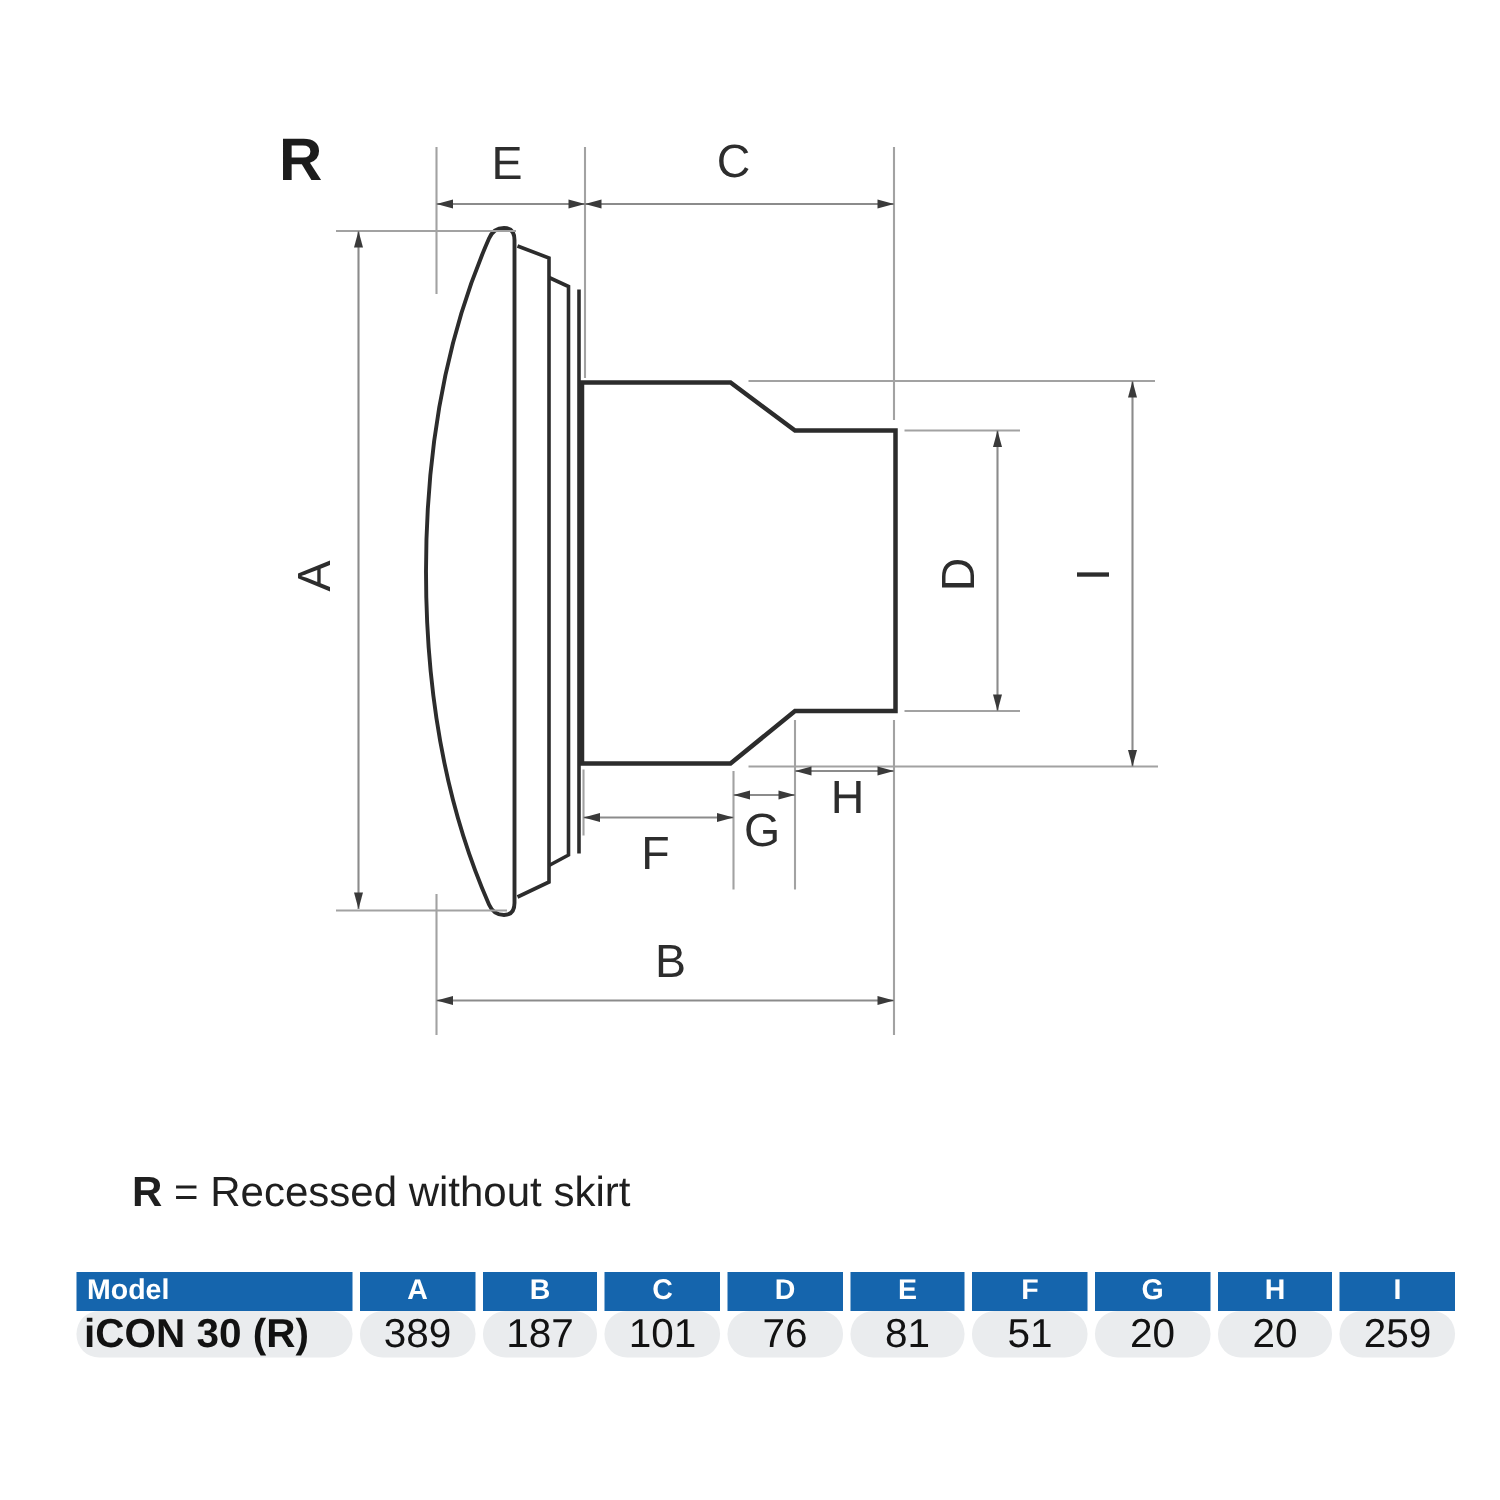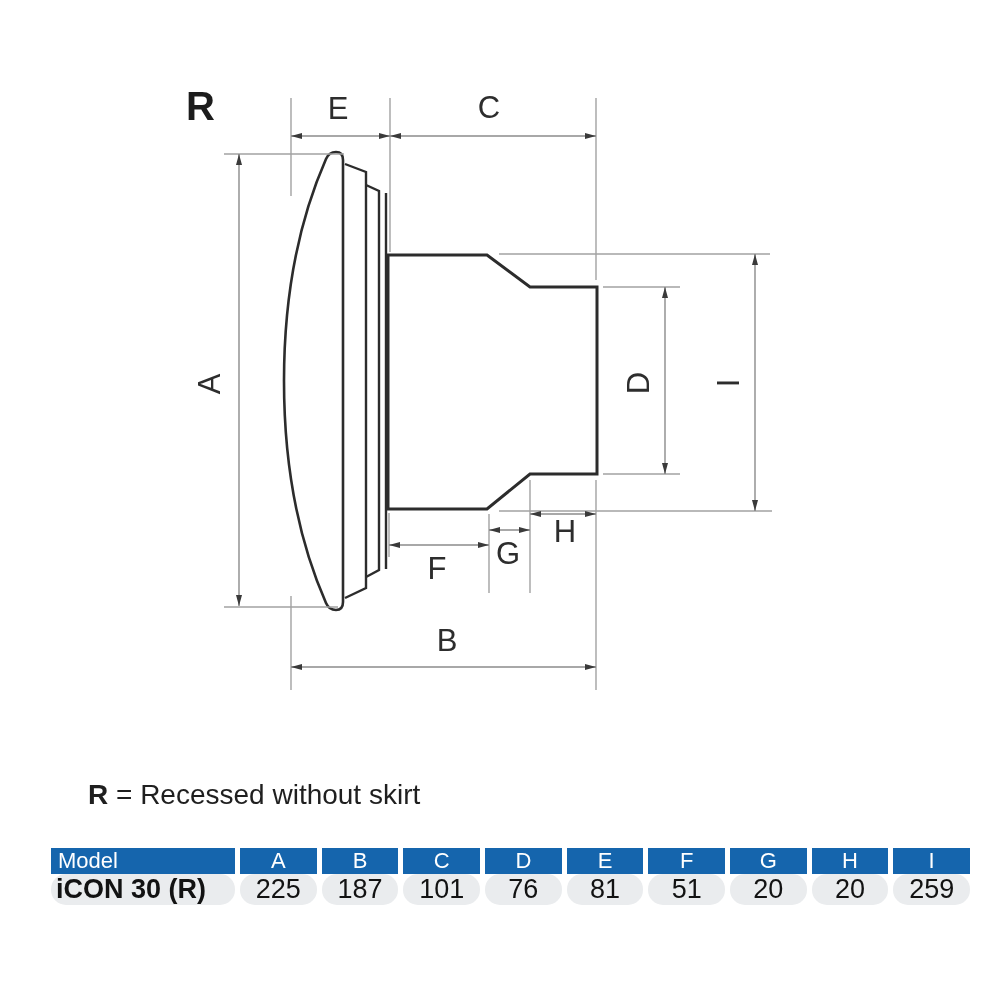--- a/index.html
+++ b/index.html
@@ -33,21 +33,21 @@
 
   .spec-table{
     position:absolute;left:51px;top:848px;width:919px;
     display:grid;
     grid-template-columns:184px repeat(9,1fr);
     grid-auto-rows:min-content;
     column-gap:5px;row-gap:0;
   }
   .th{
     background:var(--header-bg);color:var(--header-text);
-    font-weight:400;font-size:22px;line-height:26px;height:26px;
+    font-weight:700;font-size:19px;line-height:26px;height:26px;
     text-align:center;overflow:hidden;
   }
   .th.model{text-align:left;padding-left:7px;}
   .td{
     background:var(--row-bg);color:#121212;
     font-size:27px;line-height:31px;height:31px;
     text-align:center;overflow:hidden;border-radius:15px;
   }
   .td.model{text-align:left;padding-left:5px;font-weight:700;}
 </style>
@@ -125,21 +125,21 @@
   <div class="th">B</div>
   <div class="th">C</div>
   <div class="th">D</div>
   <div class="th">E</div>
   <div class="th">F</div>
   <div class="th">G</div>
   <div class="th">H</div>
   <div class="th">I</div>
 
   <div class="td model">iCON 30 (R)</div>
-  <div class="td">225</div>
+  <div class="td">389</div>
   <div class="td">187</div>
   <div class="td">101</div>
   <div class="td">76</div>
   <div class="td">81</div>
   <div class="td">51</div>
   <div class="td">20</div>
   <div class="td">20</div>
   <div class="td">259</div>
 </div>
 

